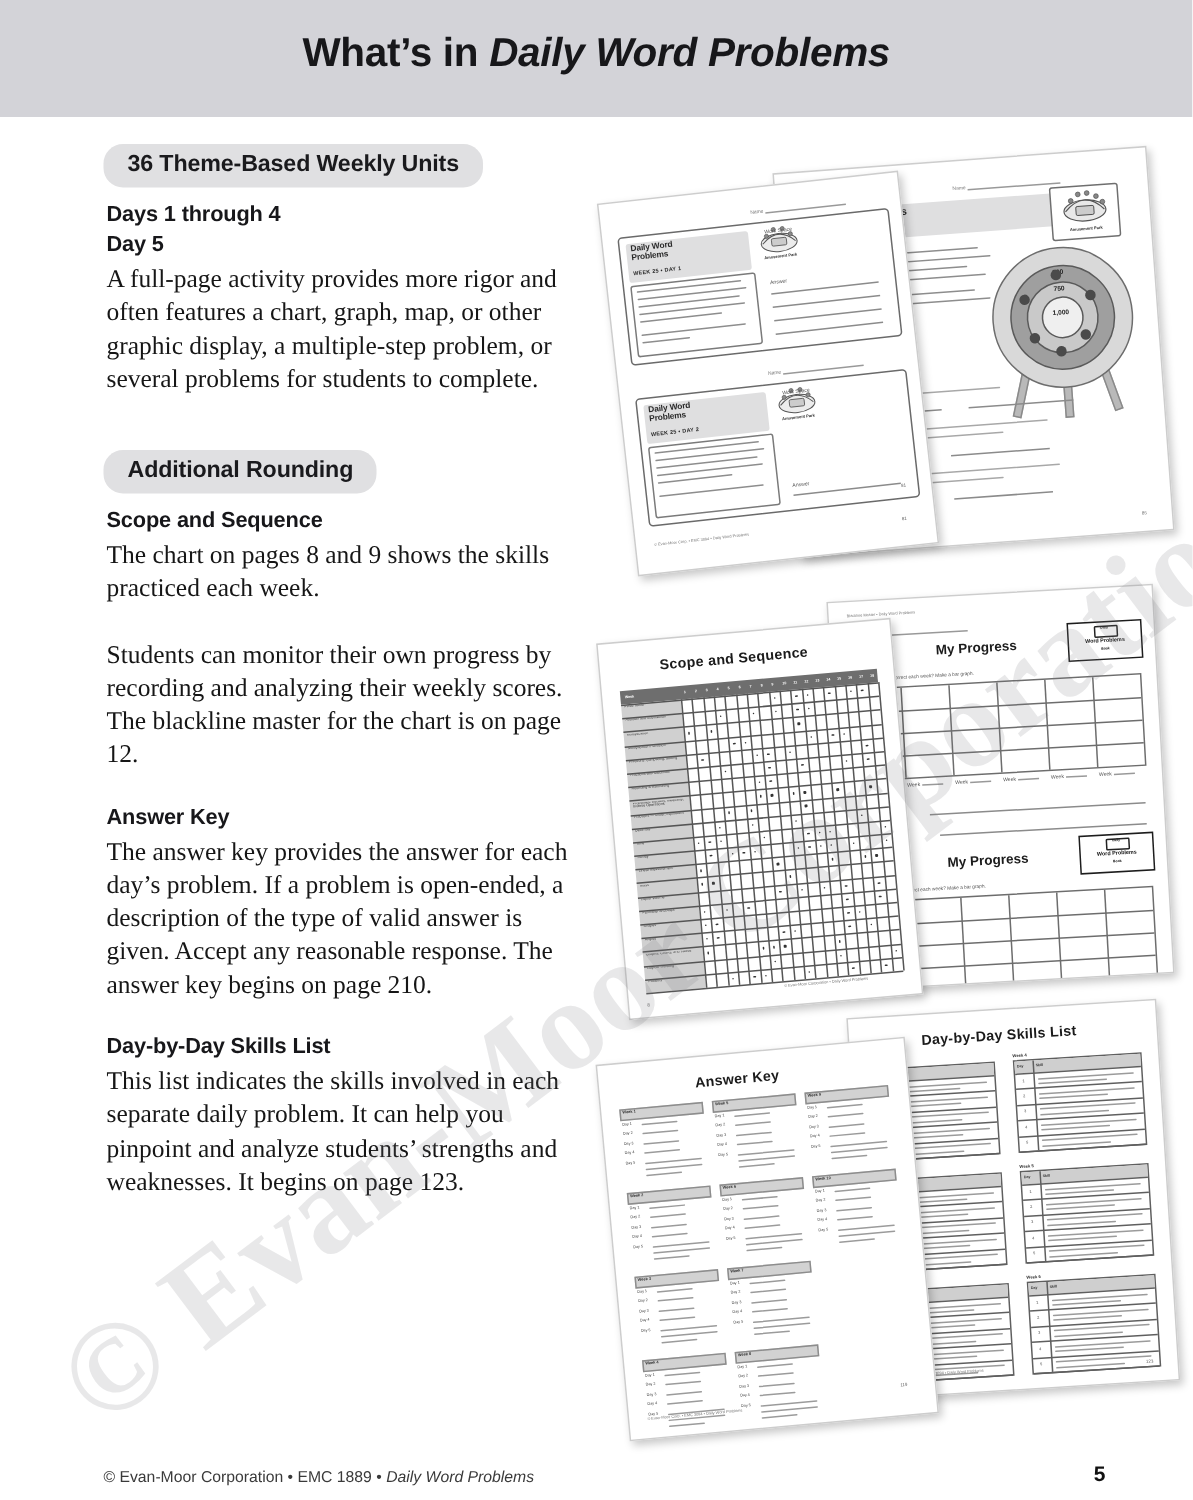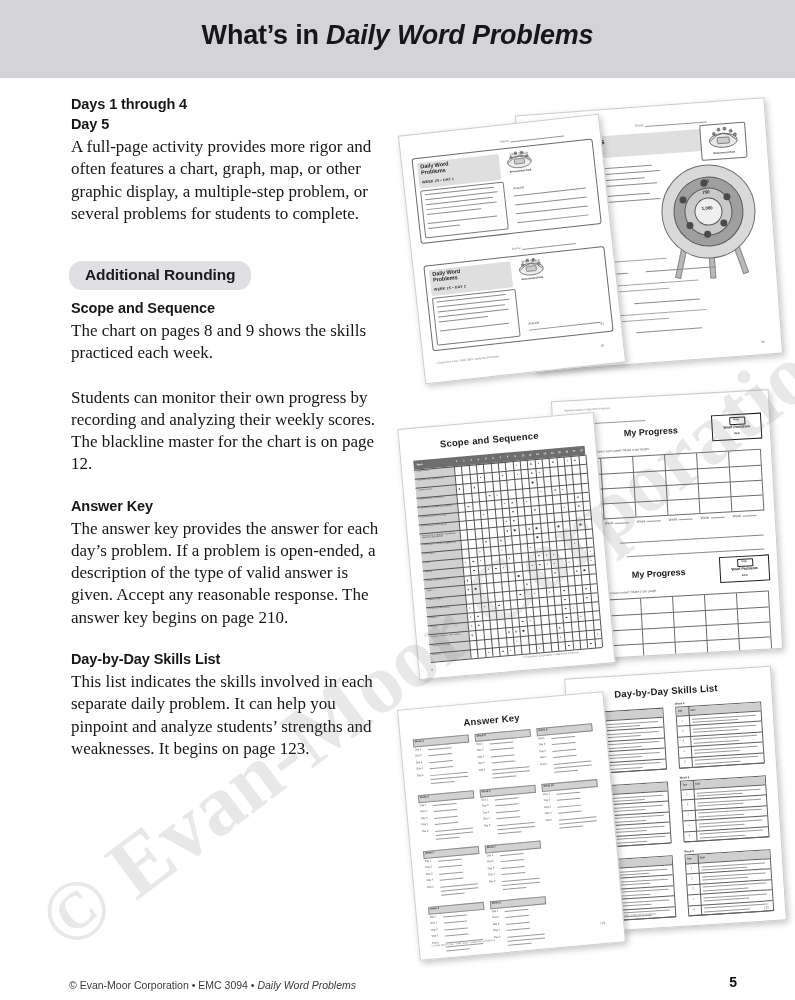--- a/index.html
+++ b/index.html
@@ -876,20 +876,21 @@
           <div class="ak-line" style="left: 150px; top: 130.6px; width: 24px;"></div>
         </div>
       <div class="ftxt" style="left:12px;top:236px;">© Evan-Moor Corp. • EMC 3094 • Daily Word Problems</div>
       <div class="pgno" style="left:182px;top:228px;">119</div>
     </div>
 
   </div>
 
   <div class="left-col">
 
+    <div class="pill">36 Theme-Based Weekly Units</div>
 
     <div class="sub-h">Days 1 through 4</div>
 
     <div class="sub-h">Day 5</div>
     <p class="body-t">A full-page activity provides more rigor and often features a chart, graph, map, or other graphic display, a multiple-step problem, or several problems for students to complete.</p>
 
     <div class="gap"></div>
 
     <div class="pill">Additional Rounding</div>
 
@@ -899,16 +900,16 @@
     <p class="body-t">Students can monitor their own progress by recording and analyzing their weekly scores. The blackline master for the chart is on page 12.</p>
 
     <div class="sub-h">Answer Key</div>
     <p class="body-t">The answer key provides the answer for each day’s problem. If a problem is open-ended, a description of the type of valid answer is given. Accept any reasonable response. The answer key begins on page 210.</p>
 
     <div class="sub-h">Day-by-Day Skills List</div>
     <p class="body-t">This list indicates the skills involved in each separate daily problem. It can help you pinpoint and analyze students’ strengths and weaknesses. It begins on page 123.</p>
 
   </div>
 
-  <div class="footer"><span>© Evan-Moor Corporation • EMC 3094 • </span><span class="it">Daily Word Problems</span></div>
+  <div class="footer"><span>© Evan-Moor Corporation • EMC 1889 • </span><span class="it">Daily Word Problems</span></div>
   <div class="pagenum">5</div>
 
 </div>
 
 </body></html>

